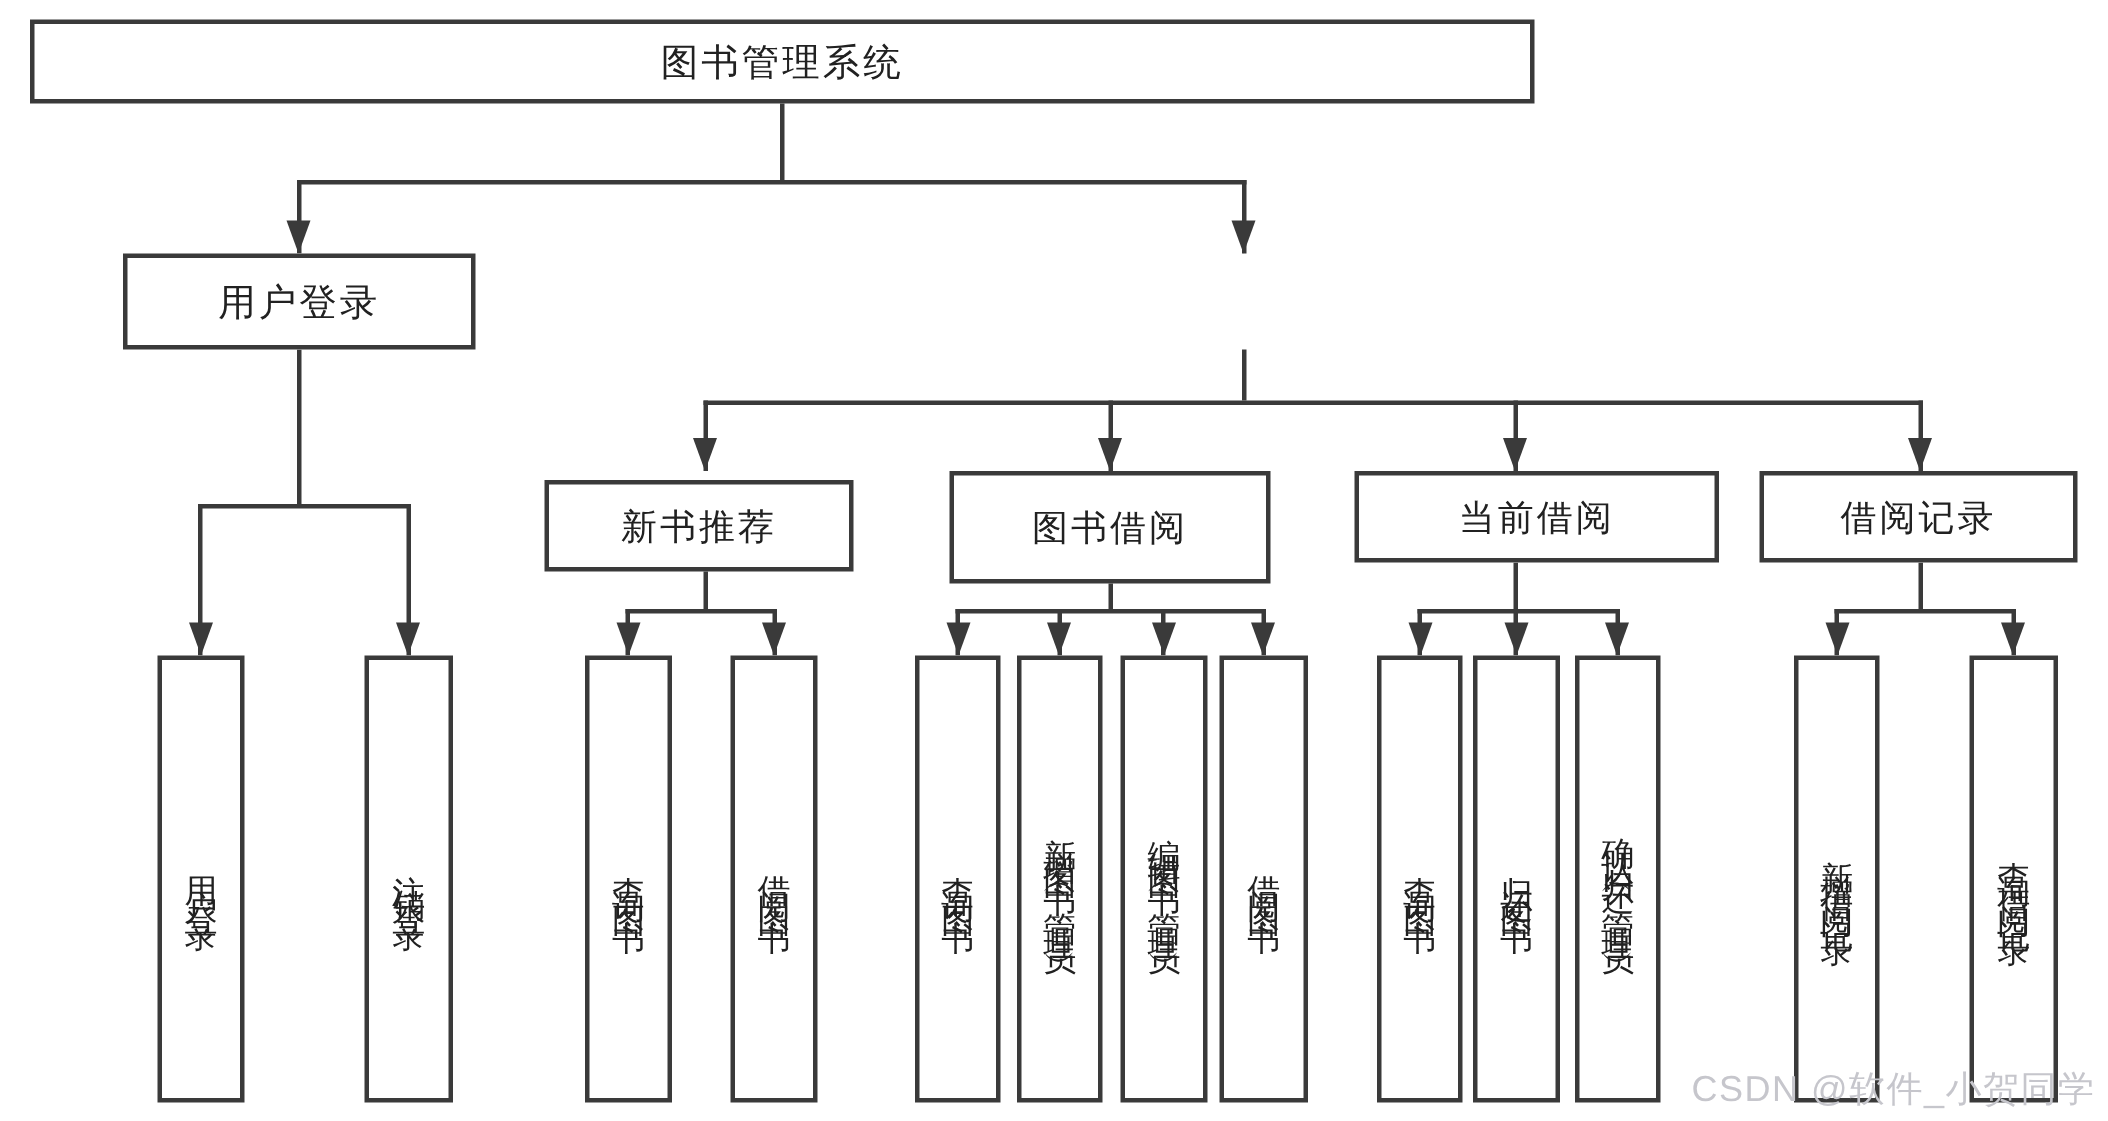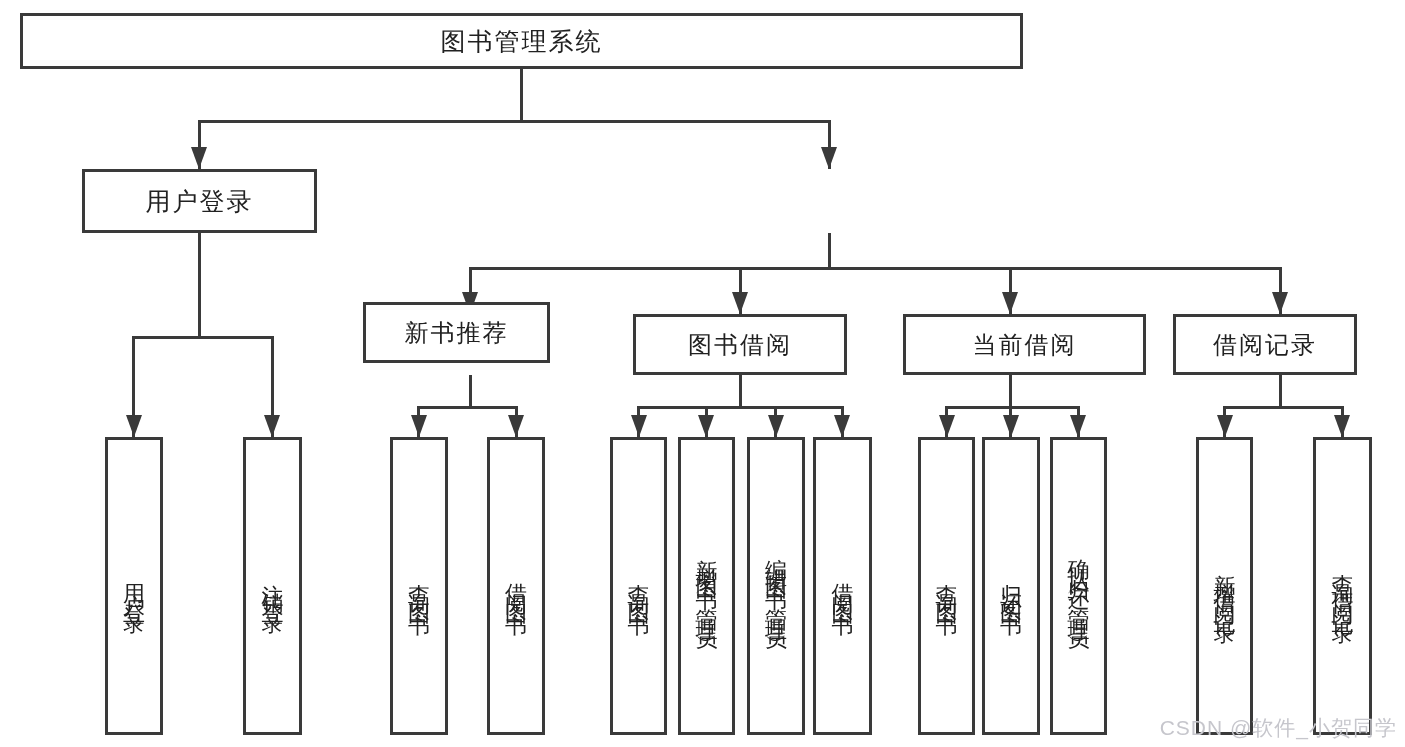--- a/index.html
+++ b/index.html
@@ -46,21 +46,21 @@
   .vline{position:absolute;width:3px;background:var(--line);z-index:1;}
   .arrow{
     position:absolute;width:0;height:0;z-index:1;
     border-left:8px solid transparent;
     border-right:8px solid transparent;
     border-top:22px solid var(--line);
   }
   .watermark{
     position:absolute;
     right:8px;bottom:5px;
-    font-size:21px;
+    font-size:24px;
     color:var(--wm);
     letter-spacing:1px;
     z-index:5;
     white-space:nowrap;
   }
 </style>
 </head>
 <body>
 
 <div id="stage">
@@ -91,30 +91,30 @@
   <div class="hline" style="left:469px;top:267px;width:813px"></div>
   <div class="vline" style="left:469px;top:267px;height:47px"></div>
   <div class="arrow" style="left:462px;top:292px"></div>
   <div class="vline" style="left:739px;top:267px;height:47px"></div>
   <div class="arrow" style="left:732px;top:292px"></div>
   <div class="vline" style="left:1009px;top:267px;height:47px"></div>
   <div class="arrow" style="left:1002px;top:292px"></div>
   <div class="vline" style="left:1279px;top:267px;height:47px"></div>
   <div class="arrow" style="left:1272px;top:292px"></div>
 
-  <div class="box h l3" style="left:363px;top:302px;width:187px;height:61px">
+  <div class="box h l3" style="left:363px;top:320px;width:206px;height:61px">
     <span>新书推荐</span>
   </div>
-  <div class="box h l3" style="left:633px;top:314px;width:214px;height:61px">
+  <div class="box h l3" style="left:633px;top:314px;width:214px;height:75px">
     <span>图书借阅</span>
   </div>
   <div class="box h l3" style="left:903px;top:314px;width:243px;height:61px">
     <span>当前借阅</span>
   </div>
-  <div class="box h l3" style="left:1173px;top:314px;width:184px;height:61px">
+  <div class="box h l3" style="left:1173px;top:314px;width:212px;height:61px">
     <span>借阅记录</span>
   </div>
 
   <div class="vline" style="left:469px;top:375px;height:31px"></div>
   <div class="hline" style="left:417px;top:406px;width:101px"></div>
   <div class="vline" style="left:417px;top:406px;height:31px"></div>
   <div class="arrow" style="left:411px;top:415px"></div>
   <div class="vline" style="left:515px;top:406px;height:31px"></div>
   <div class="arrow" style="left:508px;top:415px"></div>
 

